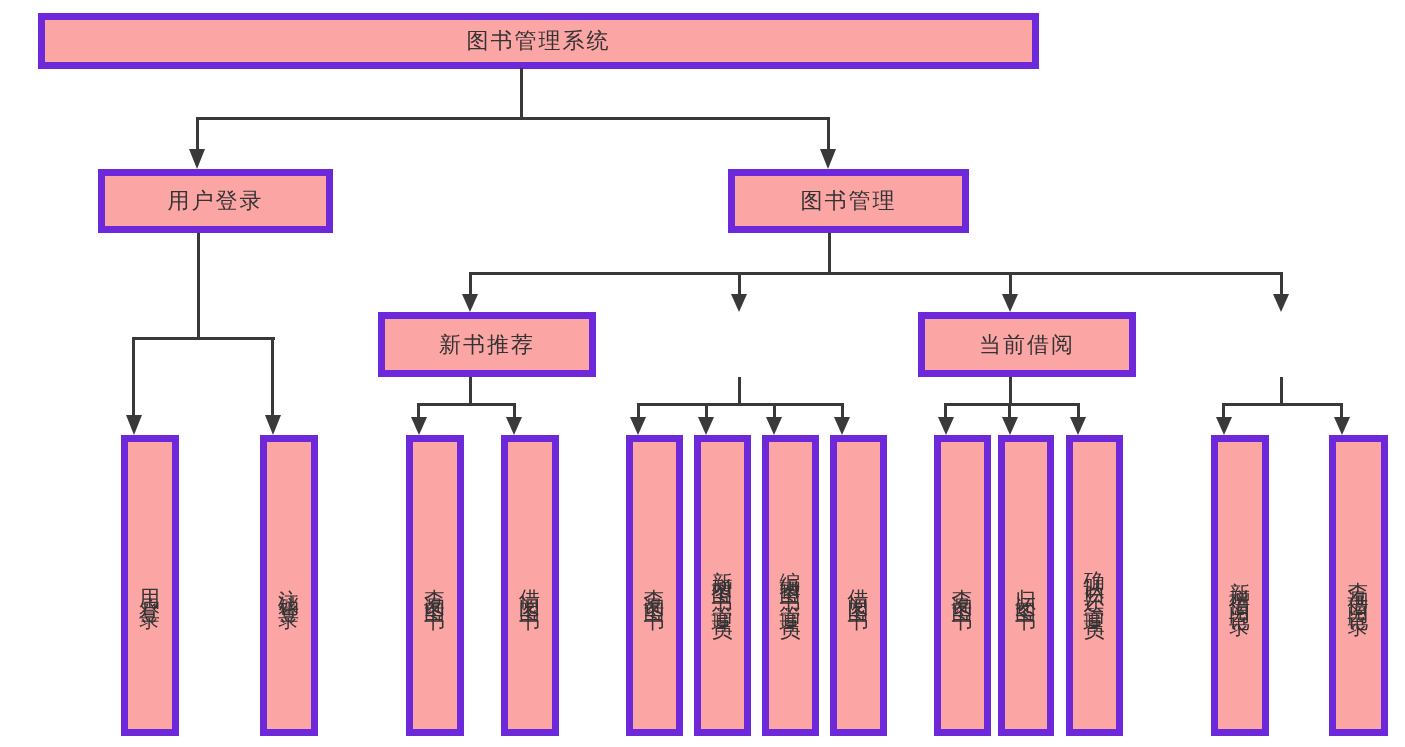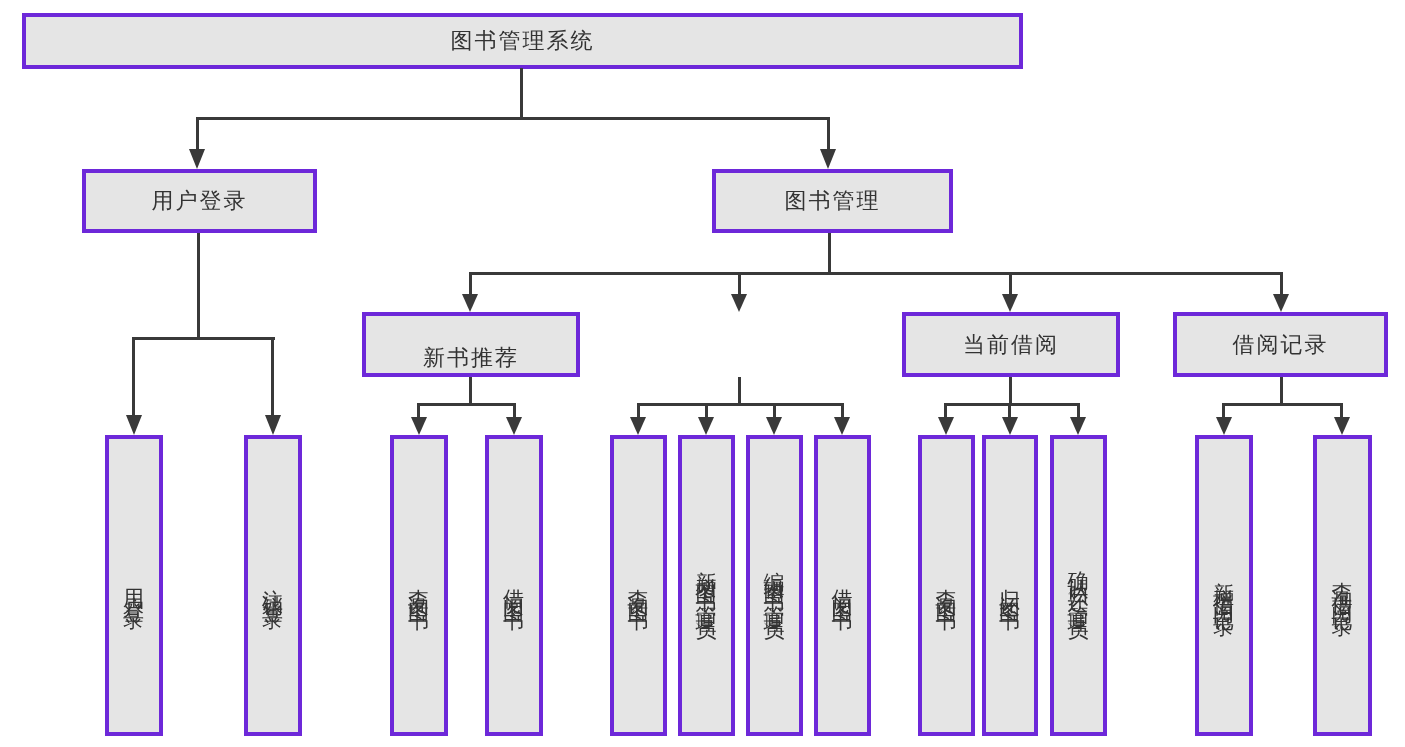--- a/index.html
+++ b/index.html
@@ -1,22 +1,22 @@
 <!DOCTYPE html>
 <html><head>
 <meta charset="utf-8">
 <style>
   html,body{margin:0;padding:0;background:#ffffff;}
   #canvas{
     position:relative;width:1405px;height:747px;background:#ffffff;overflow:hidden;
     font-family:"Liberation Sans","DejaVu Sans",sans-serif;
   }
   .box{
-    position:absolute;box-sizing:border-box;background:#e5e5e5;
-    border:4px solid #6d28d9;display:flex;align-items:center;justify-content:center;
+    position:absolute;box-sizing:border-box;background:#fca5a5;
+    border:7px solid #6d28d9;display:flex;align-items:center;justify-content:center;margin-left:16px;
   }
   .hlabel{color:#333333;font-size:22px;letter-spacing:2px;white-space:nowrap;}
   .vbox{align-items:center;justify-content:center;}
   .vlabel{
     color:#333333;font-size:21px;letter-spacing:7px;
     writing-mode:vertical-rl;text-orientation:mixed;line-height:1.1;white-space:nowrap;
   }
   .line{position:absolute;background:#393939;}
   .vline{width:3px;}
   .hline{height:3px;}
@@ -70,28 +70,25 @@
   <div class="line hline" style="left:469px;top:272px;width:814px;"></div>
   <div class="line vline" style="left:469px;top:272px;height:24px;"></div>
   <div class="arrow-sm" style="left:462px;top:294px;"></div>
   <div class="line vline" style="left:738px;top:272px;height:24px;"></div>
   <div class="arrow-sm" style="left:731px;top:294px;"></div>
   <div class="line vline" style="left:1009px;top:272px;height:24px;"></div>
   <div class="arrow-sm" style="left:1002px;top:294px;"></div>
   <div class="line vline" style="left:1280px;top:272px;height:24px;"></div>
   <div class="arrow-sm" style="left:1273px;top:294px;"></div>
 
-  <div class="box" style="left:362px;top:312px;width:218px;height:65px;align-items:flex-end;">
+  <div class="box" style="left:362px;top:312px;width:218px;height:65px;">
     <span class="hlabel">新书推荐</span>
   </div>
   <div class="box" style="left:902px;top:312px;width:218px;height:65px;font-family:Liberation Serif, serif;">
     <span class="hlabel">当前借阅</span>
-  </div>
-  <div class="box" style="left:1173px;top:312px;width:215px;height:65px;">
-    <span class="hlabel">借阅记录</span>
   </div>
 
   <div class="line vline" style="left:469px;top:377px;height:29px;"></div>
   <div class="line vline" style="left:738px;top:377px;height:29px;"></div>
   <div class="line vline" style="left:1009px;top:377px;height:29px;"></div>
   <div class="line vline" style="left:1280px;top:377px;height:29px;"></div>
 
   <div class="line hline" style="left:417px;top:403px;width:99px;"></div>
   <div class="line hline" style="left:637px;top:403px;width:207px;"></div>
   <div class="line hline" style="left:944px;top:403px;width:136px;"></div>

